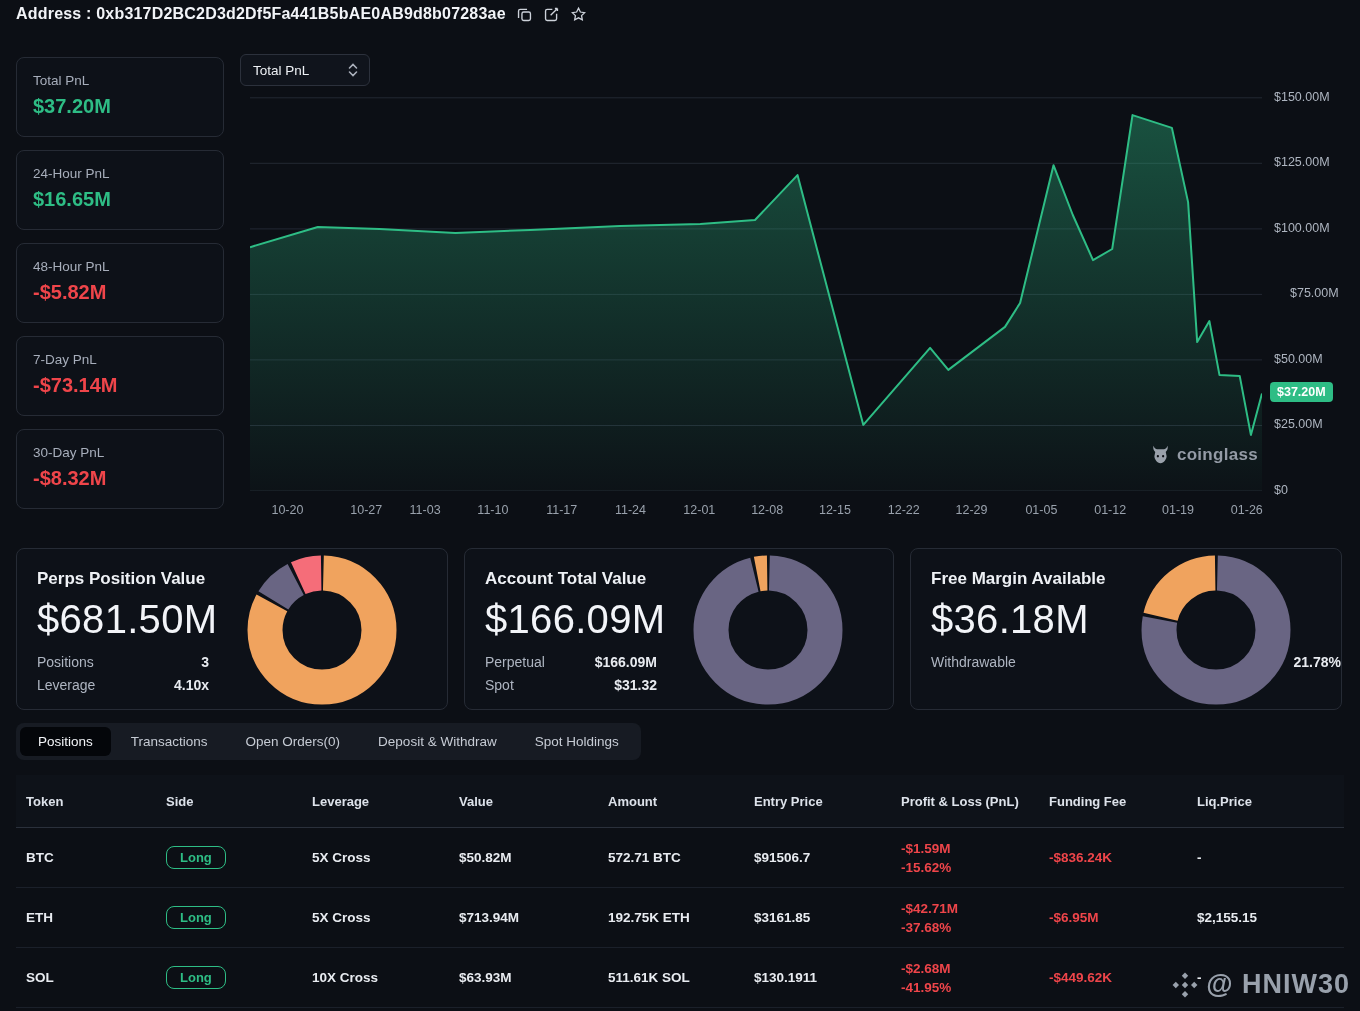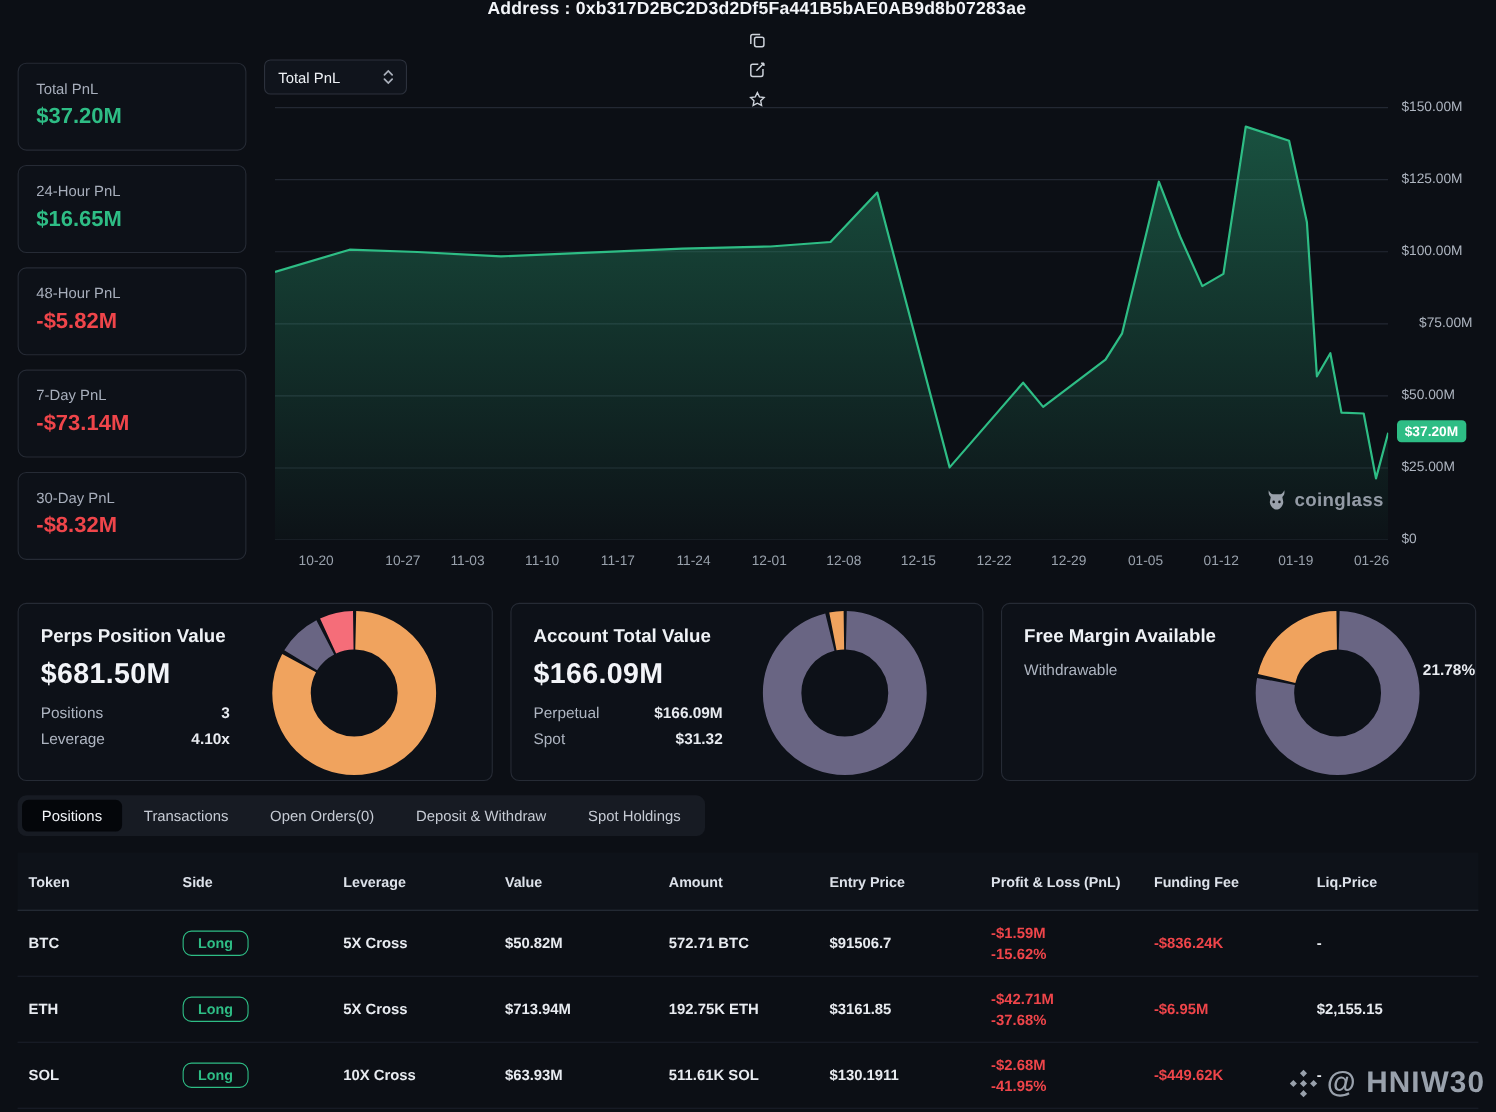--- a/index.html
+++ b/index.html
@@ -5,21 +5,21 @@
   * { margin:0; padding:0; box-sizing:border-box; }
   html,body { width:1360px; height:1011px; overflow:hidden; }
   body {
     background:#0c0f15;
     font-family:"Liberation Sans","DejaVu Sans",sans-serif;
     color:#e8ebf0;
     position:relative;
   }
 
   
-  .page-header { position:absolute; top:0; left:0; right:0; height:28px; display:flex; align-items:center; padding-left:16px; gap:10px;flex-direction:column; }
+  .page-header { position:absolute; top:0; left:0; right:0; height:28px; display:flex; align-items:center; padding-left:16px; gap:10px; }
   .page-title { font-size:16px; font-weight:700; color:#f2f4f8; letter-spacing:.2px; }
   .hdr-icon { width:17px; height:17px; color:#cdd2da; display:inline-flex; cursor:pointer; }
   .hdr-icon svg { width:100%; height:100%; }
 
   
   .stats-col { position:absolute; left:16px; top:57px; width:208px; }
   .stat-card { height:80px; border:1px solid #262b35; border-radius:8px; background:#0d1118; margin-bottom:13px; padding:15px 16px 0 16px; }
   .stat-label { font-size:13.5px; color:#a7aebb; margin-bottom:7px; }
   .stat-value { font-size:20px; font-weight:700; }
   [data-tone="green"] { color:#2ebd85; }
@@ -40,21 +40,21 @@
     padding:3px 7px; border-radius:4px; white-space:nowrap; }
   .x-axis { position:absolute; left:10px; top:443px; width:1012px; height:20px; }
   .x-tick { position:absolute; top:6px; transform:translateX(-50%); font-size:12.5px; color:#99a1ac; white-space:nowrap; }
   .cg-watermark { position:absolute; right:4px; bottom:26px; display:flex; align-items:center; gap:6px; color:#949ba6; }
   .cg-watermark .cg-text { font-size:17px; font-weight:700; letter-spacing:.3px; }
   .cg-bull { width:21px; height:21px; }
 
   
   .sum-card { position:absolute; top:548px; height:162px; border:1px solid #262b35; border-radius:8px; background:#0d1118; padding:20px 0 0 20px; }
   .sum-title { font-size:17px; font-weight:700; color:#eef1f5; }
-  .sum-value { font-size:26px; font-weight:700; color:#f2f4f8; margin-top:8px; letter-spacing:.3px; }
+  .sum-value { font-size:40px; font-weight:400; color:#f2f4f8; margin-top:8px; letter-spacing:.3px; }
   .sum-rows { margin-top:12px; }
   .sum-row { display:flex; width:172px; justify-content:space-between; font-size:14px; margin-top:7px; }
   .sum-row.inline { width:auto; gap:16px; justify-content:space-between; }
   .sum-row .lbl { color:#aeb5c1; }
   .sum-row .val { color:#e8ebf0; font-weight:600; }
   .donut { position:absolute; right:50px; top:6px; width:150px; height:150px; }
 
   
   .tabs { position:absolute; left:16px; top:723px; display:inline-flex; background:#171b23; border-radius:8px; padding:4px; gap:2px; }
   .tab { font-size:13.5px; color:#c6cbd4; padding:7px 18px; border-radius:6px; cursor:pointer; white-space:nowrap; }
@@ -227,20 +227,21 @@
     </div>
   </div>
   <svg class="donut" viewBox="0 0 150 150">
       <circle cx="75" cy="75" r="57" fill="none" stroke="#696583" stroke-width="35" stroke-dasharray="342.38 358.14" stroke-dashoffset="-1.43" transform="rotate(-90 75 75)"></circle>
       <circle cx="75" cy="75" r="57" fill="none" stroke="#f0a35e" stroke-width="35" stroke-dasharray="10.03 358.14" stroke-dashoffset="-346.68" transform="rotate(-90 75 75)"></circle>
     </svg>
 </div>
 
 <div class="sum-card" style="left:910px; width:432px;">
   <div class="sum-title">Free Margin Available</div>
+  <div class="sum-value">$36.18M</div>
   <div class="sum-rows">
     <div class="sum-row inline">
       <span class="lbl">Withdrawable</span>
       <span class="val">21.78%</span>
     </div>
   </div>
   <svg class="donut" viewBox="0 0 150 150">
       <circle cx="75" cy="75" r="57" fill="none" stroke="#696583" stroke-width="35" stroke-dasharray="277.27 358.14" stroke-dashoffset="-1.43" transform="rotate(-90 75 75)"></circle>
       <circle cx="75" cy="75" r="57" fill="none" stroke="#f0a35e" stroke-width="35" stroke-dasharray="75.14 358.14" stroke-dashoffset="-281.57" transform="rotate(-90 75 75)"></circle>
     </svg>

